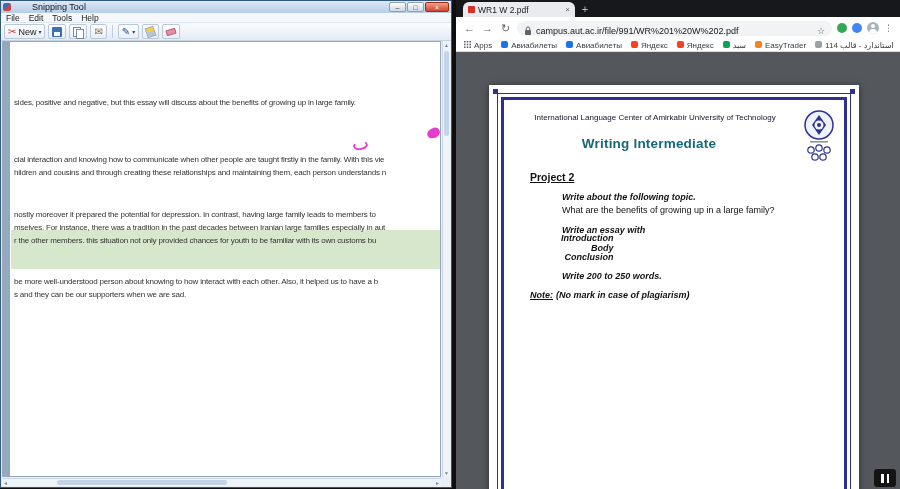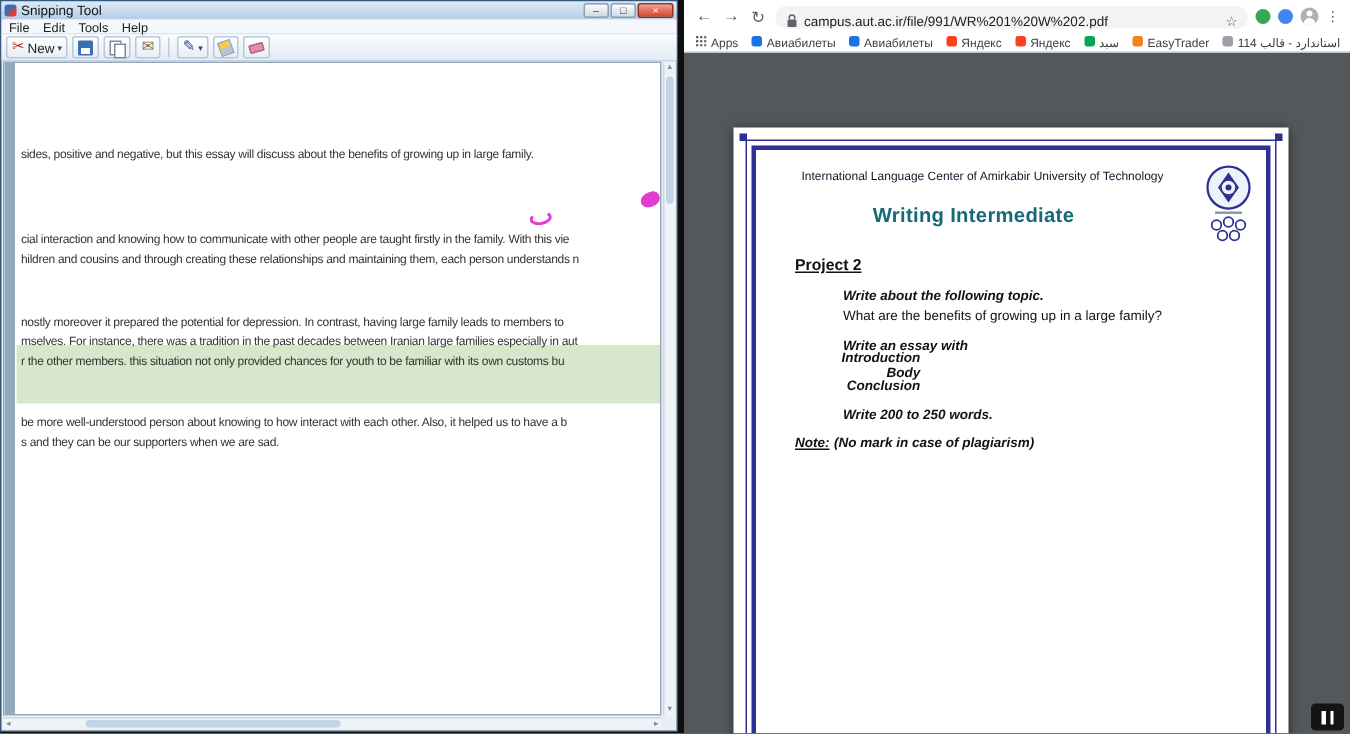--- a/index.html
+++ b/index.html
@@ -3,21 +3,21 @@
 <meta charset="utf-8">
 <style>
   * { margin:0; padding:0; box-sizing:border-box; }
   html,body { width:900px; height:489px; }
   body { font-family:"Liberation Sans", sans-serif; background:#0e0e10; }
   #screen { position:relative; width:900px; height:489px; overflow:hidden; background:#0e0e10; }
 
   
   .snip { position:absolute; left:0; top:0; width:452px; height:488px;
           background:#e9eef5; border:1px solid #35597c; }
-  .snip-title { height:12px; display:flex; align-items:center; gap:3px; padding:0 2px;
+  .snip-title { height:12px; display:flex; align-items:center; gap:21px; padding:0 2px;
                 background:linear-gradient(#dce9f7,#b6cde6); font-size:9px; color:#14151a; }
   .snip-appico { width:8px; height:8px; border-radius:2px;
                  background:linear-gradient(135deg,#3b6fb4 55%, #d43f3f 55%); }
   .snip-title-text { white-space:nowrap; }
   .win-btns { margin-left:auto; display:flex; gap:1px; }
   .win-btn { width:17px; height:10px; font-size:7px; line-height:9px; text-align:center;
              background:linear-gradient(#fdfdfd,#cfd8e2); border:1px solid #8aa0b8;
              border-radius:2px; color:#333; cursor:default; }
   .win-btn.close { width:24px; background:linear-gradient(#f2a08e,#d1472b);
                    border-color:#9c2c14; color:#fff; }
@@ -167,21 +167,21 @@
       </span>
       <span class="tool-btn">
         <span class="ico-eraser"></span>
       </span>
     </div>
 
     <div class="snip-content">
       <div class="cap-strip"></div>
       <div class="hl"></div>
       <div class="cap-line" style="top:56px">sides, positive and negative, but this essay will discuss about the benefits of growing up in large family.</div>
-      <div class="cap-line" style="top:113px">cial interaction and knowing how to communicate with other people are taught firstly in the family. With this vie</div>
+      <div class="cap-line" style="top:113px">cial interaction and knowing how to communicate when other people are taught firstly in the family. With this vie</div>
       <div class="cap-line" style="top:126px">hildren and cousins and through creating these relationships and maintaining them, each person understands n</div>
       <div class="cap-line" style="top:168px">nostly moreover it prepared  the potential for depression. In contrast, having large family leads to members to</div>
       <div class="cap-line" style="top:181px">mselves. For instance, there was a tradition in the past decades between Iranian large families especially in aut</div>
       <div class="cap-line" style="top:194px">r the other members. this situation not only provided chances for youth to be familiar with its own customs bu</div>
       <div class="cap-line" style="top:235px">be more well-understood person about knowing to how interact with each other. Also, it helped us to have a b</div>
       <div class="cap-line" style="top:248px">s and they can be our supporters when we are sad.</div>
       <div class="pen-blob"></div>
       <div class="pen-squiggle"></div>
     </div>
 
@@ -191,20 +191,28 @@
       <span class="arr bot">▼</span>
     </div>
     <div class="hscroll">
       <span class="arr l">◄</span>
       <div class="hthumb"></div>
       <span class="arr r">►</span>
     </div>
   </div>
 
   <div class="chrome">
+    <div class="tabstrip">
+      <div class="tab">
+        <span class="tab-fav"></span>
+        <span class="tab-title">WR1 W 2.pdf</span>
+        <span class="tab-close">×</span>
+      </div>
+      <span class="newtab">+</span>
+    </div>
 
     <div class="ctoolbar">
       <span class="nav">←</span>
       <span class="nav">→</span>
       <span class="nav">↻</span>
       <div class="omnibox">
         <svg width="8" height="10" viewBox="0 0 8 10">
           <rect x="1" y="4" width="6" height="5" rx="1" fill="#5f6368"></rect>
           <path d="M2.2 4 V2.8 a1.8 1.8 0 0 1 3.6 0 V4" fill="none" stroke="#5f6368" stroke-width="1"></path>
         </svg>

